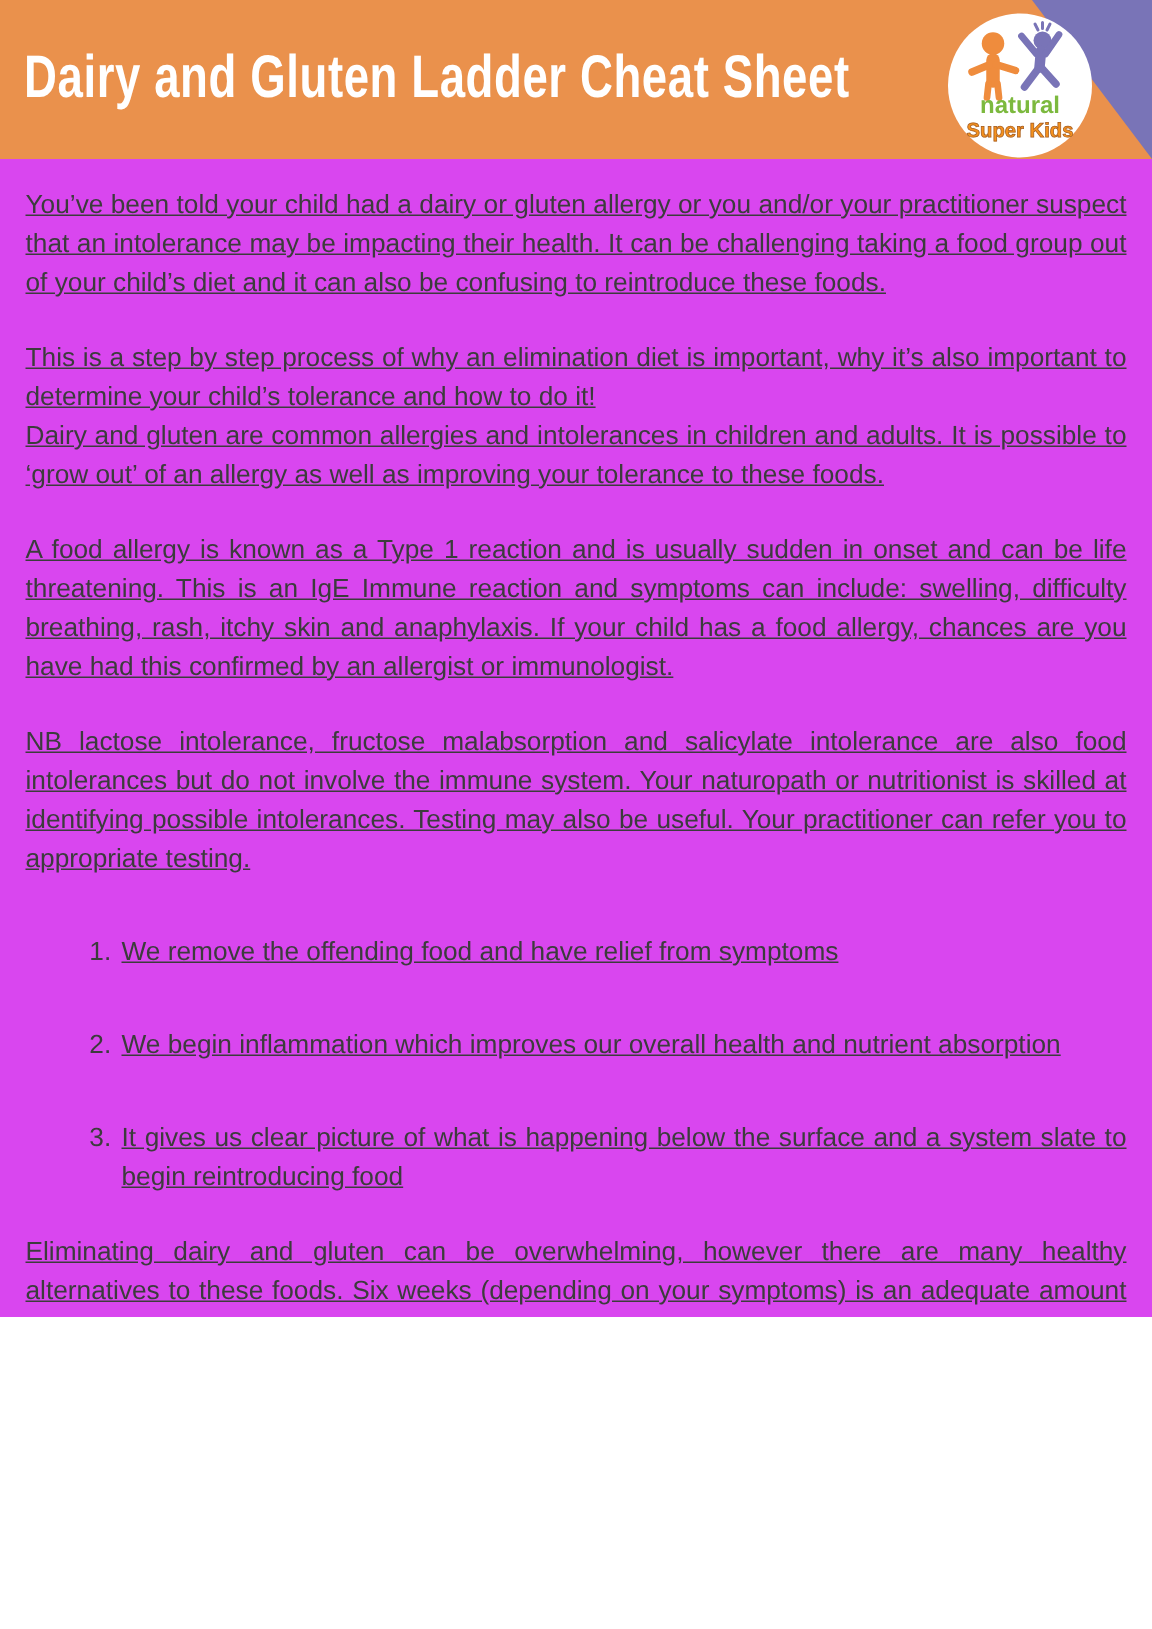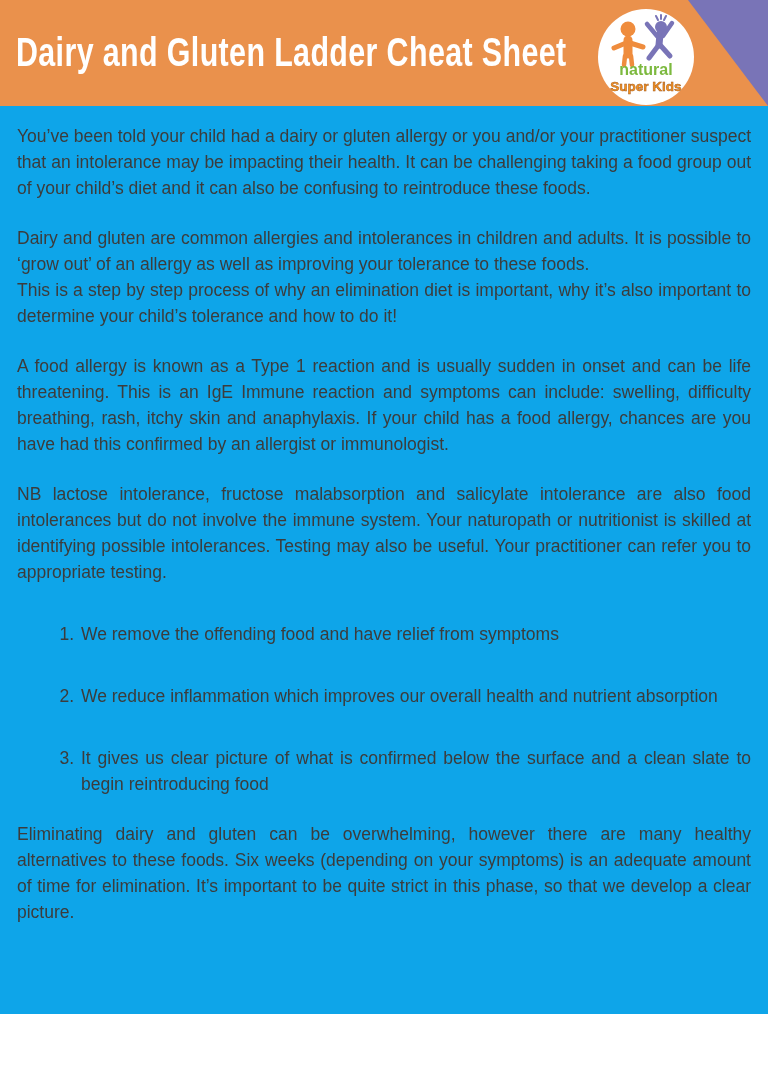--- a/index.html
+++ b/index.html
@@ -4,22 +4,22 @@
 <style>
   * { margin: 0; padding: 0; box-sizing: border-box; }
   html, body { background: #ffffff; }
   body {
     width: 768px; height: 1086px;
     font-family: "Liberation Sans", sans-serif;
     overflow: hidden;
   }
   .page {
     position: relative;
-    width: 768px; height: 1014px;
-    background: #0ea5e9;
+    width: 768px; height: 878px;
+    background: #d946ef;
     overflow: hidden;
   }
 
   
   .header {
     position: relative;
     width: 100%; height: 106px;
     background: #EA914C;
   }
   .corner-triangle {
@@ -35,35 +35,36 @@
     transform: translateY(-52%) scaleX(0.76);
     transform-origin: left center;
     color: #ffffff;
     font-size: 40px;
     font-weight: 700;
     letter-spacing: 0.5px;
     white-space: nowrap;
   }
   .logo {
     position: absolute;
-    left: 598px; top: 9px;
+    left: 632px; top: 9px;
     width: 96px; height: 96px;
     border-radius: 50%;
     background: #ffffff;
     z-index: 2;
   }
   .logo svg { display: block; }
 
   
   .main {
     padding: 17px 17px 0 17px;
     color: #3C3C3C;
     font-size: 17.5px;
     line-height: 26px;
     text-align: justify;
+    text-decoration: underline;
   }
   .block { margin-top: 24px; }
   .block.first { margin-top: 0; }
   .pgroup p { margin: 0; }
   .section-heading {
     font-size: 18px;
     font-weight: 700;
     color: #252525;
     text-align: left;
   }
@@ -105,35 +106,35 @@
         <text x="48" y="82" text-anchor="middle" font-family="Liberation Sans, sans-serif" font-size="13.5" font-weight="bold" fill="#F5921E" stroke="#A35A1F" stroke-width="0.5">Super Kids</text>
       </svg>
     </div>
   </header>
 
   <main class="main">
 
     <p class="block first">You’ve been told your child had a dairy or gluten allergy or you and/or your practitioner suspect that an intolerance may be impacting their health. It can be challenging taking a food group out of your child’s diet and it can also be confusing to reintroduce these foods.</p>
 
     <div class="block pgroup">
+      <p>This is a step by step process of why an elimination diet is important, why it’s also important to determine your child’s tolerance and how to do it!</p>
       <p>Dairy and gluten are common allergies and intolerances in children and adults. It is possible to ‘grow out’ of an allergy as well as improving your tolerance to these foods.</p>
-      <p>This is a step by step process of why an elimination diet is important, why it’s also important to determine your child’s tolerance and how to do it!</p>
     </div>
 
 
     <p class="block">A food allergy is known as a Type 1 reaction and is usually sudden in onset and can be life threatening. This is an IgE Immune reaction and symptoms can include: swelling, difficulty breathing, rash, itchy skin and anaphylaxis. If your child has a food allergy, chances are you have had this confirmed by an allergist or immunologist.</p>
 
 
     <p class="block">NB lactose intolerance, fructose malabsorption and salicylate intolerance are also food intolerances but do not involve the immune system. Your naturopath or nutritionist is skilled at identifying possible intolerances. Testing may also be useful. Your practitioner can refer you to appropriate testing.</p>
 
     <div class="block">
       <ol class="reasons">
         <li>We remove the offending food and have relief from symptoms</li>
-        <li>We reduce inflammation which improves our overall health and nutrient absorption</li>
-        <li>It gives us clear picture of what is confirmed below the surface and a clean slate to begin reintroducing food</li>
+        <li>We begin inflammation which improves our overall health and nutrient absorption</li>
+        <li>It gives us clear picture of what is happening below the surface and a system slate to begin reintroducing food</li>
       </ol>
     </div>
 
 
     <p class="block">Eliminating dairy and gluten can be overwhelming, however there are many healthy alternatives to these foods. Six weeks (depending on your symptoms) is an adequate amount of time for elimination. It’s important to be quite strict in this phase, so that we develop a clear picture.</p>
 
   </main>
 
 </div>
 

